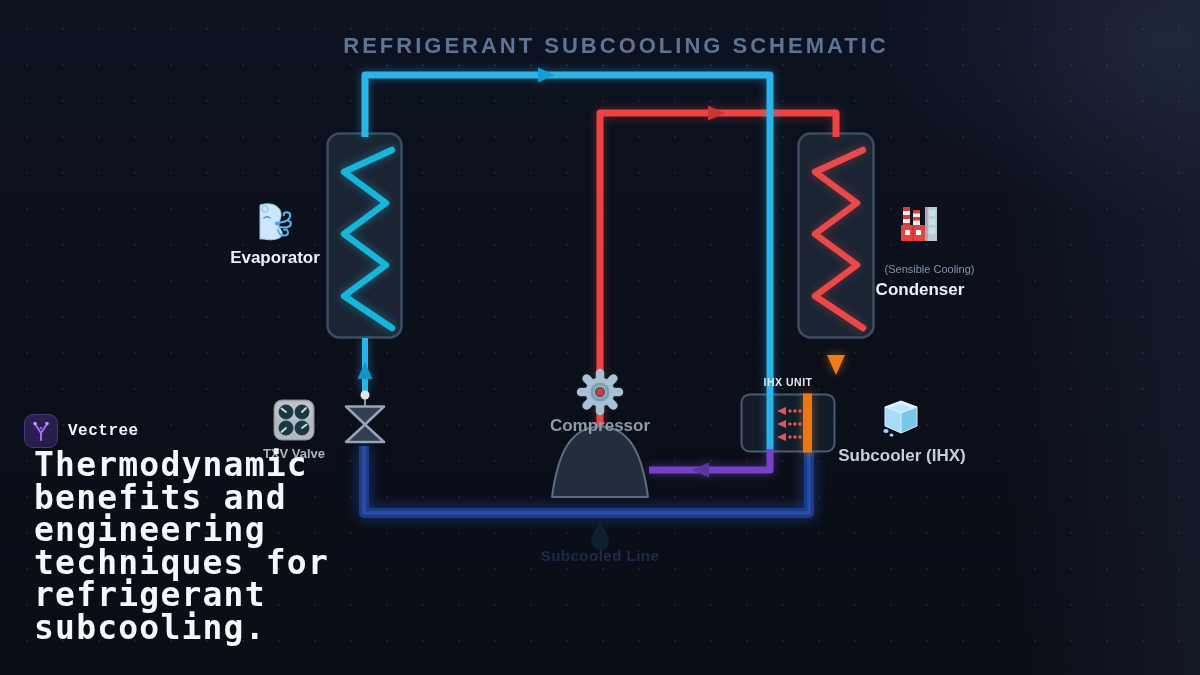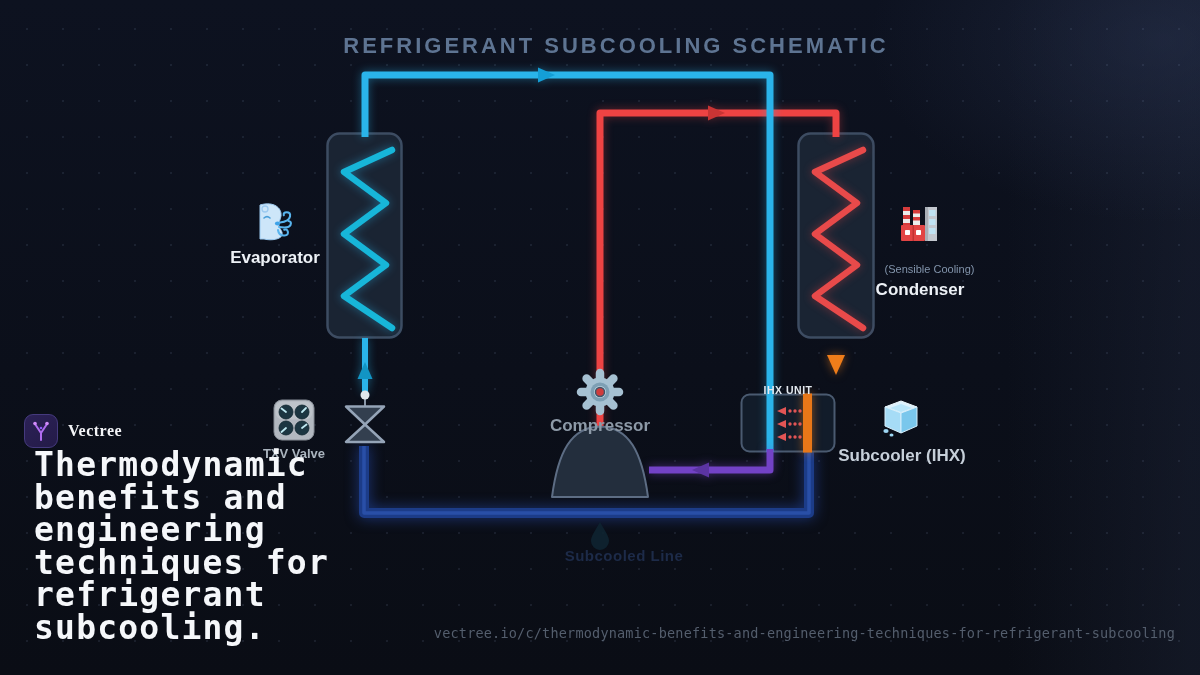--- a/index.html
+++ b/index.html
@@ -27,31 +27,31 @@
   .g-purple{filter:drop-shadow(0 0 5px rgba(128,72,205,.5));}
   .g-orange{filter:drop-shadow(0 0 5px rgba(240,125,26,.55));}
   .lbl{
     position:absolute;transform:translateX(-50%);white-space:nowrap;
     font-weight:bold;font-size:17px;color:#edf1f6;text-align:center;
   }
   .lbl-sub{font-size:11px;font-weight:normal;color:#8294ab;padding-left:19px;}
   .lbl-comp{color:#8d9aa8;}
   .lbl-txv{color:#aab4be;}
   .lbl-subc{color:#c6cfd9;}
-  .lbl-ihx{font-size:10.5px;letter-spacing:.5px;color:#e3e9f0;margin-top:8px;}
+  .lbl-ihx{font-size:10.5px;letter-spacing:.5px;color:#e3e9f0;}
   .lbl-faint{font-size:15px;letter-spacing:.5px;color:#1d2b49;}
   .icon{position:absolute;}
   .brand{position:absolute;left:24px;top:414px;display:flex;align-items:center;gap:10px;}
   .brand-badge{
     width:34px;height:34px;border-radius:9px;
     background:linear-gradient(145deg,#2b2156,#241b48);
     border:1.5px solid #453a7e;display:flex;align-items:center;justify-content:center;box-sizing:border-box;
   }
   .brand-name{
-    font-family:Liberation Serif, serif;
+    font-family:Liberation Mono, monospace;
     font-weight:bold;font-size:16px;color:#f3f4f7;letter-spacing:.5px;
   }
   .headline{
     position:absolute;left:34px;top:449px;width:330px;
     font-family:"DejaVu Sans Mono","Liberation Mono",monospace;
     font-weight:bold;font-size:33px;line-height:32.5px;letter-spacing:1.2px;
     color:#f5f7fa;margin:0;
   }
   .footer-url{
     position:absolute;right:25px;top:625px;
@@ -220,30 +220,29 @@
   <div class="lbl lbl-sub" style="left:920px;top:263px;">(Sensible Cooling)</div>
 
   <div class="lbl lbl-comp" style="left:600px;top:416px;">Compressor</div>
 
   <div class="lbl lbl-txv" style="left:294px;top:446px;font-size:13px;">TXV Valve</div>
 
   <div class="lbl lbl-ihx" style="left:788px;top:376px;">IHX UNIT</div>
 
   <div class="lbl lbl-subc" style="left:902px;top:446px;">Subcooler (IHX)</div>
 
-  <div class="lbl lbl-faint" style="left:624px;top:547px;">Subcooled Line</div>
+  <div class="lbl lbl-faint" style="left:600px;top:547px;">Subcooled Line</div>
 
   <div class="brand">
     <div class="brand-badge">
       <svg width="24" height="24" viewBox="0 0 24 24">
         <path d="M 6 5 L 12 14 L 18 5 M 12 14 L 12 21" fill="none" stroke="#b06cf0" stroke-width="2" stroke-linecap="round" stroke-linejoin="round"></path>
         <circle cx="6" cy="4.5" r="1.8" fill="#d28cfa"></circle>
         <circle cx="18" cy="4.5" r="1.8" fill="#d28cfa"></circle>
         <circle cx="12" cy="9" r="1.3" fill="#8a5cf6"></circle>
       </svg>
     </div>
     <div class="brand-name">Vectree</div>
   </div>
 
   <p class="headline">Thermodynamic benefits and engineering techniques for refrigerant subcooling.</p>
 
-  <div class="footer-url">vectree.io/c/thermodynamic-benefits-and-engineering-techniques-for-refrigerant-subcooling</div>
 </div>
 
 </body></html>

